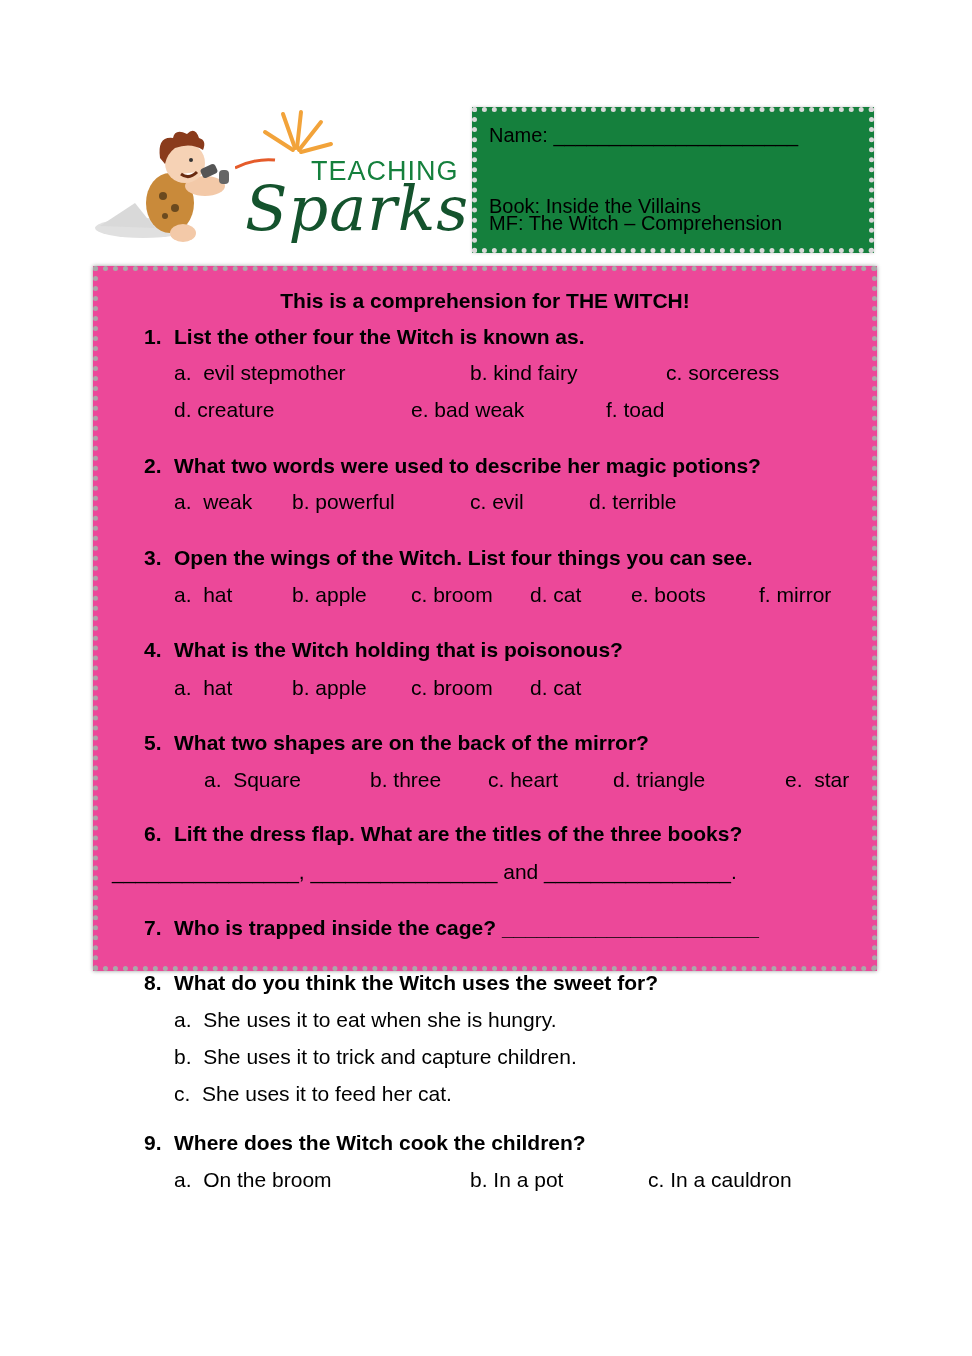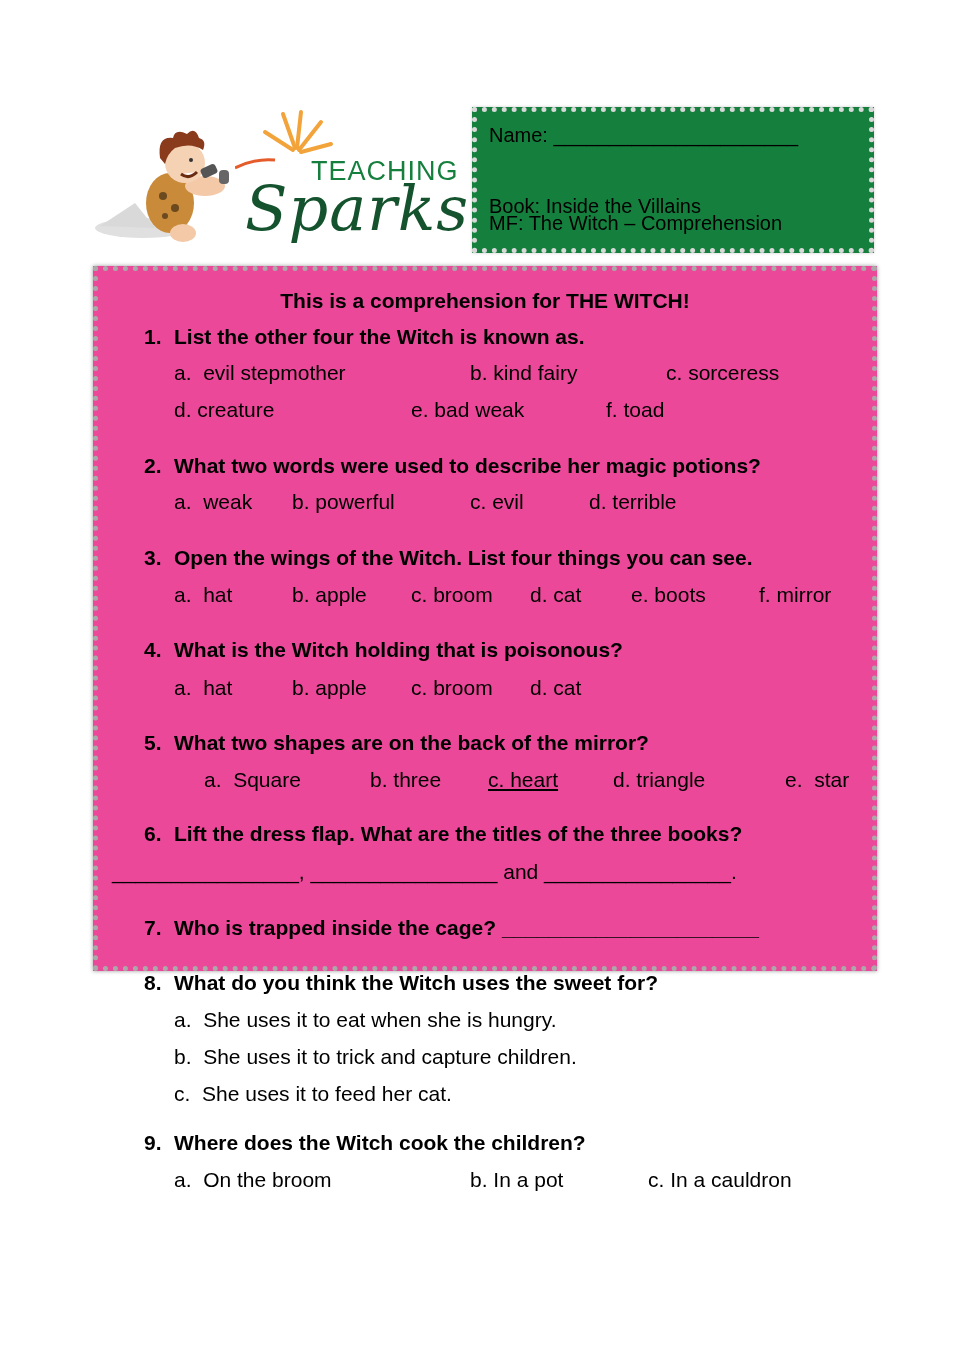--- a/index.html
+++ b/index.html
@@ -100,21 +100,21 @@
 
   <div class="q" style="top:367px;"><span class="num">4.</span><span>What is the Witch holding that is poisonous?</span></div>
   <div class="opt" style="left:76px;top:405px;">a.  hat</div>
   <div class="opt" style="left:194px;top:405px;">b. apple</div>
   <div class="opt" style="left:313px;top:405px;">c. broom</div>
   <div class="opt" style="left:432px;top:405px;">d. cat</div>
 
   <div class="q" style="top:460px;"><span class="num">5.</span><span>What two shapes are on the back of the mirror?</span></div>
   <div class="opt" style="left:106px;top:497px;text-align:center;">a.  Square</div>
   <div class="opt" style="left:272px;top:497px;">b. three</div>
-  <div class="opt" style="left:390px;top:497px;text-decoration:underline;">c. heart</div>
+  <div class="opt" style="left:390px;top:497px;">c. heart</div>
   <div class="opt" style="left:515px;top:497px;">d. triangle</div>
   <div class="opt" style="left:687px;top:497px;">e.  star</div>
 
   <div class="q" style="top:551px;"><span class="num">6.</span><span>Lift the dress flap. What are the titles of the three books?</span></div>
   <div class="opt" style="left:14px;top:589px;">________________, ________________ and ________________.</div>
 
   <div class="q" style="top:645px;"><span class="num">7.</span><span>Who is trapped inside the cage? ______________________</span></div>
 
   <div class="q" style="top:700px;"><span class="num">8.</span><span>What do you think the Witch uses the sweet for?</span></div>
   <div class="opt" style="left:76px;top:737px;">a.  She uses it to eat when she is hungry.</div>

